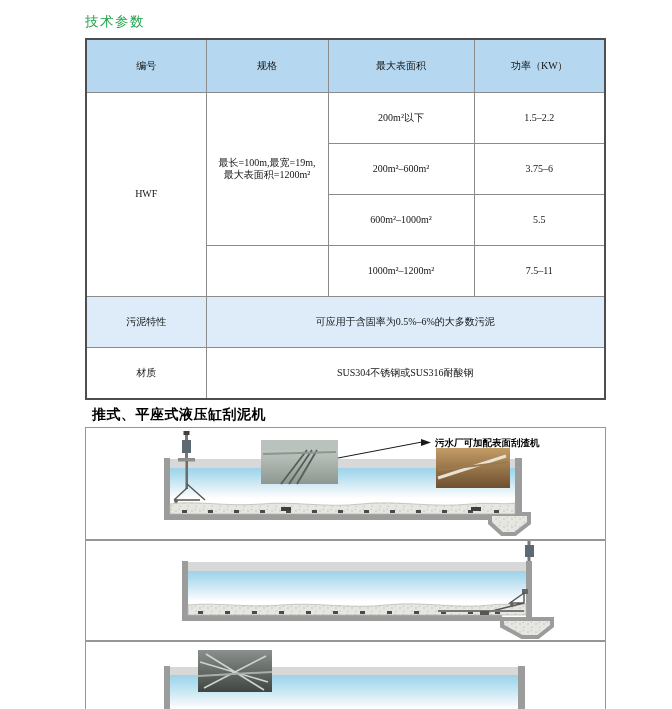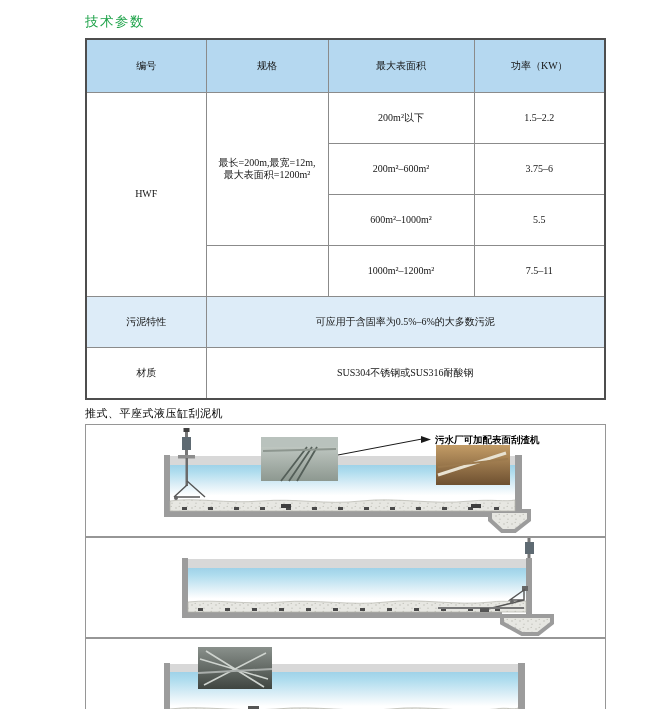--- a/index.html
+++ b/index.html
@@ -10,21 +10,21 @@
   .sec-title.second{font-size:14.5px;margin:15px 0 5px 0;}
 
   table.spec{border-collapse:collapse;width:519px;table-layout:fixed;
     font-family:"Liberation Serif","DejaVu Serif",serif;font-size:10px;color:#151515;
     text-align:center;border:2px solid #4e4e4e;}
   table.spec th,table.spec td{border:1px solid #8b8b8b;padding:16px 3px;height:18px;line-height:1.25;font-weight:normal;}
   table.spec thead th{background:#b5d8f0;height:20px;}
   table.spec tr.bluerow td{background:#ddecf8;margin-left:27px;}
   td.pre{white-space:pre-line;}
 
-  .fig-label{font-size:11px;font-weight:normal;color:#000;margin:7px 0 3px 0;letter-spacing:0.5px;}
+  .fig-label{font-size:14px;font-weight:bold;color:#000;margin:7px 0 3px 7px;letter-spacing:0.5px;}
   .fig-label.first{margin-top:6px;}
   .fig-frame{border:1px solid #969696;background:#fff;width:519px;text-align:center;}
   .fig-frame svg{display:block;}
 </style>
 </head>
 <body>
 
 <div class="page">
 
   <div class="sec-title">技术参数</div>
@@ -40,21 +40,21 @@
       <tr>
         <th>编号</th>
         <th>规格</th>
         <th>最大表面积</th>
         <th>功率（KW）</th>
       </tr>
     </thead>
     <tbody>
       <tr>
         <td rowspan="4">HWF</td>
-        <td rowspan="3" class="pre">最长=200m,最宽=12m,
+        <td rowspan="3" class="pre">最长=100m,最宽=19m,
 最大表面积=1200m²</td>
         <td>200m²以下</td>
         <td>1.5–2.2</td>
       </tr>
       <tr>
         <td>200m²–600m²</td>
         <td>3.75–6</td>
       </tr>
       <tr>
         <td>600m²–1000m²</td>

